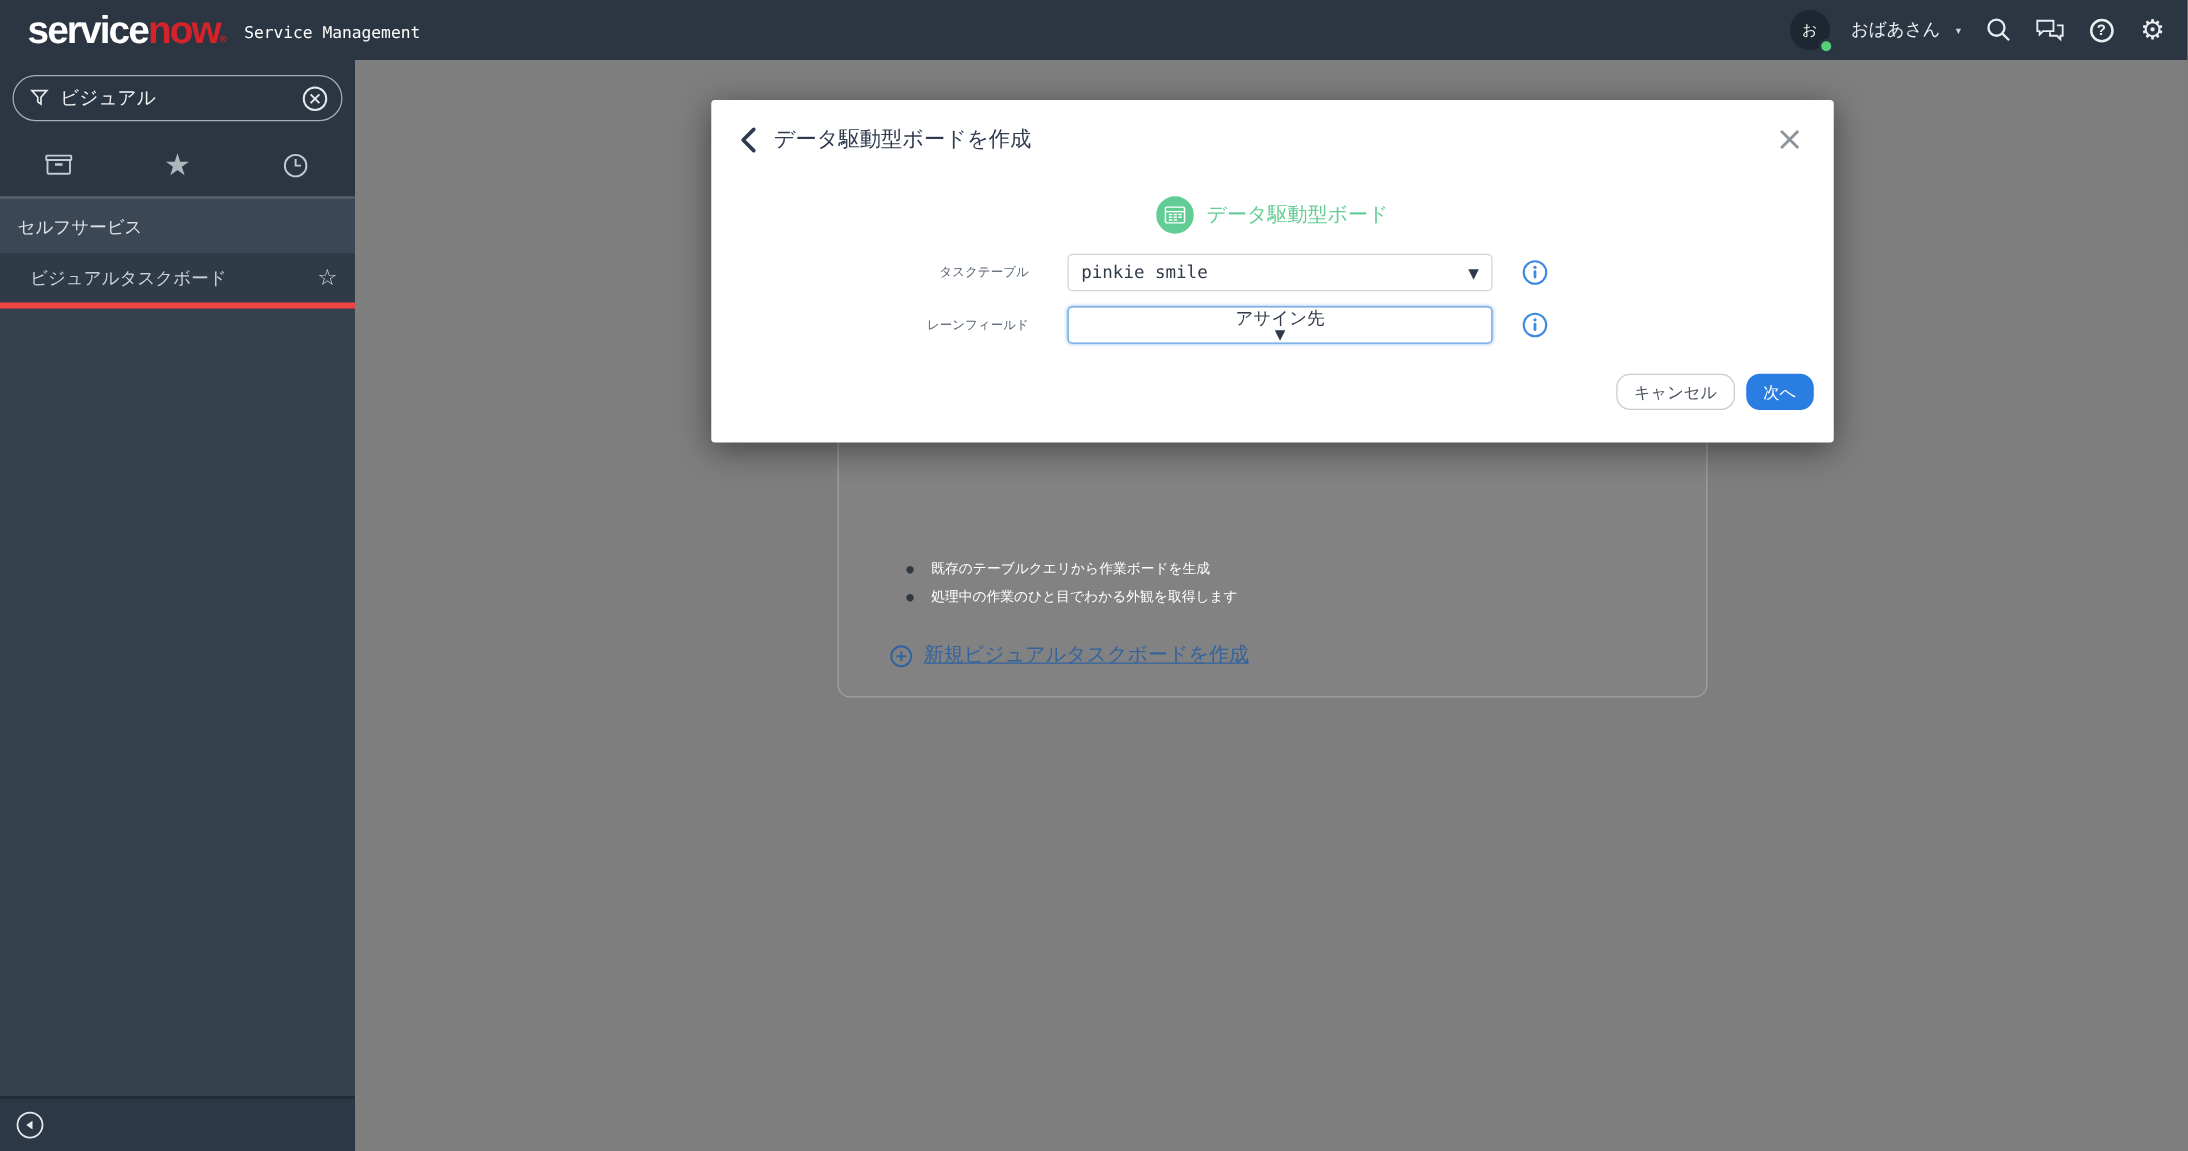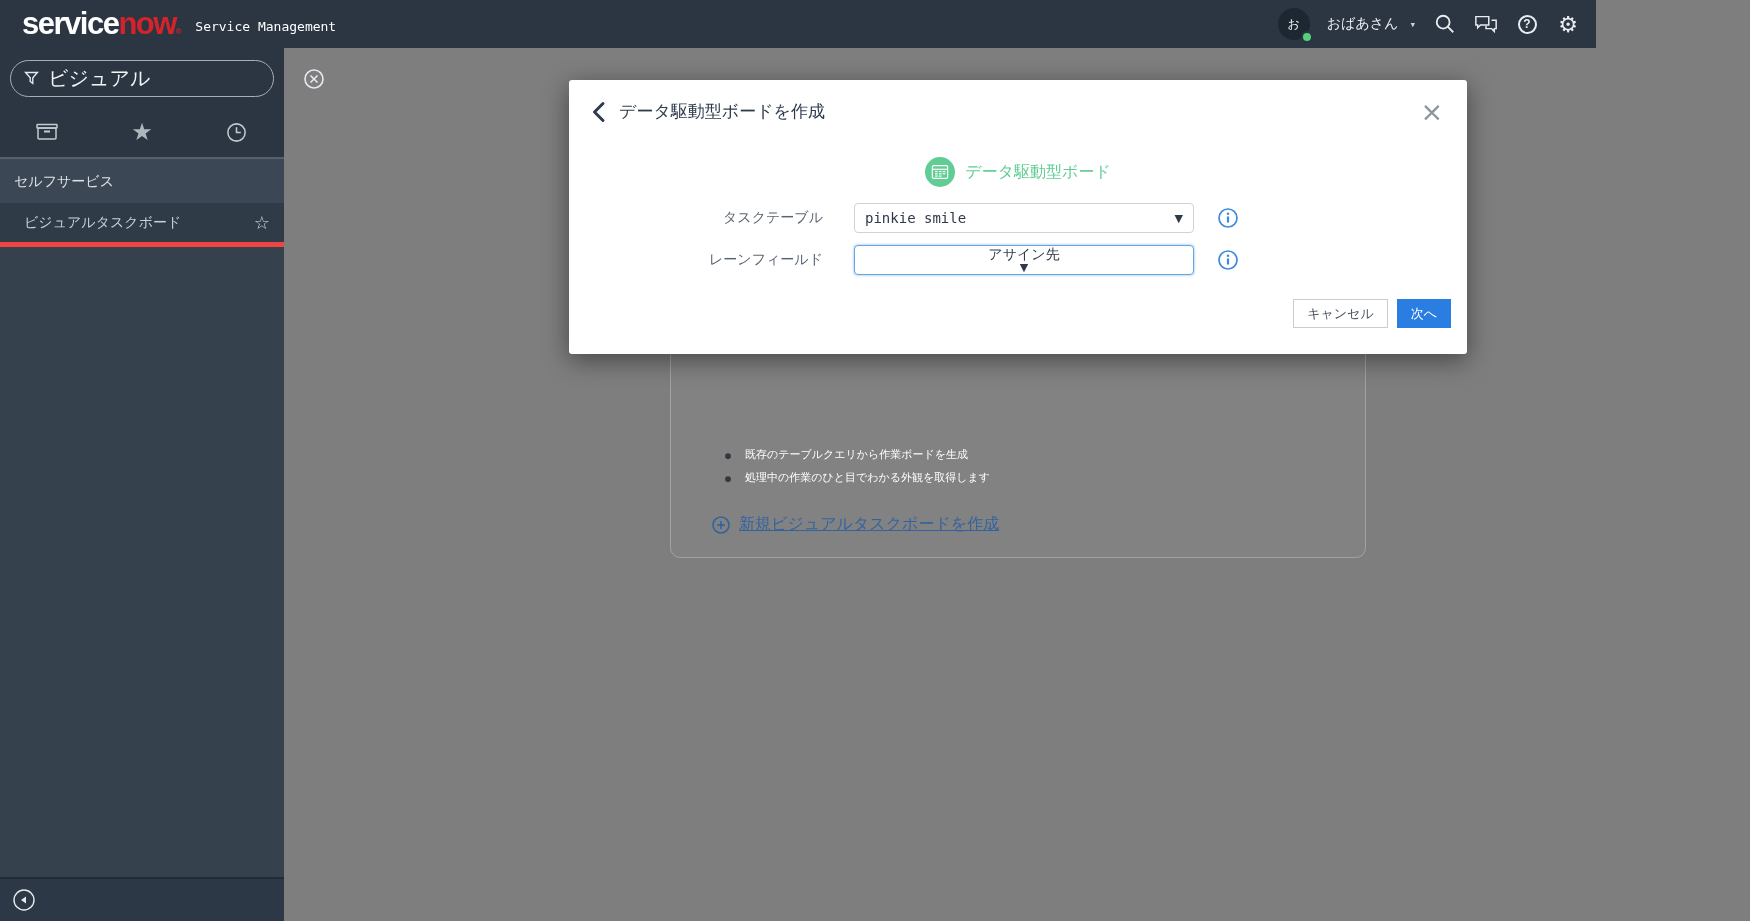--- a/index.html
+++ b/index.html
@@ -1,21 +1,21 @@
 <!DOCTYPE html>
 <html><head>
 <meta charset="utf-8">
 <style>
   * { margin:0; padding:0; box-sizing:border-box; }
   html,body { width:1750px; height:921px; overflow:hidden;
     font-family:"DejaVu Sans Mono","Liberation Sans",sans-serif; }
   body { background:#7e7e7e; position:relative; }
 
   
-  .app-header { position:absolute; top:0; left:0; width:1596px; height:48px;
+  .app-header { position:absolute; top:0; left:0; width:1750px; height:48px;
     background:#2b3642; display:flex; align-items:center; z-index:50; }
   .logo { display:flex; align-items:baseline; margin-left:22px; cursor:pointer; }
   .logo-part1 { color:#ffffff; font-family:"Liberation Sans",sans-serif;
     font-weight:bold; font-size:31px; letter-spacing:-1.5px; }
   .logo-part2 { color:#d5232b; font-family:"Liberation Sans",sans-serif;
     font-weight:bold; font-size:31px; letter-spacing:-1.5px; }
   .logo-reg { color:#d5232b; font-size:9px; vertical-align:top; }
   .app-title { color:#ffffff; font-size:13px; margin-left:14px; margin-top:4px; }
   .header-right { margin-left:auto; display:flex; align-items:center; gap:17px;
     padding-right:16px; }
@@ -33,21 +33,21 @@
     justify-content:center; font-family:"Liberation Sans",sans-serif; }
   .gear-glyph { color:#e9edf0; font-size:22px; font-family:"DejaVu Sans",sans-serif; }
 
   
   .sidebar { position:absolute; top:48px; left:0; width:284px; height:873px;
     background:#2b3642; display:flex; flex-direction:column; z-index:40; }
   .nav-search-row { padding:12px 10px 10px 10px; }
   .nav-search { height:37px; border:1px solid #a7aeb5; border-radius:19px;
     display:flex; align-items:center; padding:0 10px 0 12px; background:transparent; }
   .nav-search input { flex:1; background:transparent; border:none; outline:none;
-    color:#f2f4f6; font-size:20px; font-family:inherit; margin-left:8px; }
+    color:#f2f4f6; font-size:15px; font-family:inherit; margin-left:8px; }
   .nav-tabs { display:flex; height:50px; }
   .nav-tab { flex:1; display:flex; align-items:center; justify-content:center; cursor:pointer; }
   .star-filled { color:#aeb6bd; font-size:24px; font-family:"DejaVu Sans",sans-serif; }
   .nav-section-header { background:#3b4754; border-top:2px solid #566069;
     color:#dde2e7; font-size:14px; padding:14px 14px 12px 14px; }
   .nav-item { background:#2f3b47; color:#cbd2d8; font-size:14px; height:44px;
     display:flex; align-items:center; padding:0 14px 0 24px; cursor:pointer;
     border-bottom:5px solid #ef4444; }
   .nav-item-star { margin-left:auto; color:#d4dade; font-size:18px; cursor:pointer;
     font-family:"DejaVu Sans",sans-serif; }
@@ -76,31 +76,31 @@
   .modal-title { color:#2e3b4e; font-size:17px; margin-left:12px; }
   .close-btn { margin-left:auto; color:#8d959c; font-size:27px; line-height:20px;
     cursor:pointer; font-family:"DejaVu Sans",sans-serif; }
   .board-type-row { display:flex; align-items:center; justify-content:center;
     gap:10px; margin-top:26px; }
   .board-type-circle { width:30px; height:30px; border-radius:50%; background:#61cd94;
     display:flex; align-items:center; justify-content:center; }
   .board-type-label { color:#61cd94; font-size:16px; }
   .field-row { display:flex; align-items:center; margin-top:12px; }
   .field-row.first { margin-top:16px; }
-  .field-label { width:285px; text-align:right; color:#5a6572; font-size:14px;
+  .field-label { width:285px; text-align:right; color:#5a6572; font-size:10px;
     padding-right:31px; }
   .select-box { width:340px; height:30px; border:1px solid #cfd3d6; border-radius:4px;
     background:#fff; display:flex; align-items:center; padding:0 10px; cursor:pointer;
     position:relative; }
   .select-box.focused { border:1px solid #64a4e0; box-shadow:0 0 3px rgba(80,150,225,0.65);flex-direction:column; }
   .select-value { color:#2f3947; font-size:14px; flex:1; overflow:hidden; white-space:nowrap; }
   .select-arrow { color:#2e3a48; font-size:11px; font-family:"DejaVu Sans",sans-serif; }
   .info-btn { margin-left:23px; cursor:pointer; display:flex; }
   .modal-footer { position:absolute; right:16px; bottom:26px; display:flex; gap:9px; }
-  .btn { height:29px; border-radius:0; font-size:13px; font-family:inherit;
+  .btn { height:29px; border-radius:11px; font-size:13px; font-family:inherit;
     display:flex; align-items:center; cursor:pointer; }
   .btn-cancel { background:#ffffff; border:1px solid #c8cdd1; color:#4a5561;
     padding:0 13px; }
   .btn-next { background:#2a7de1; border:1px solid #2a7de1; color:#ffffff;
     padding:0 13px; }
 </style>
 </head>
 <body>
 
 <div class="app-header">

